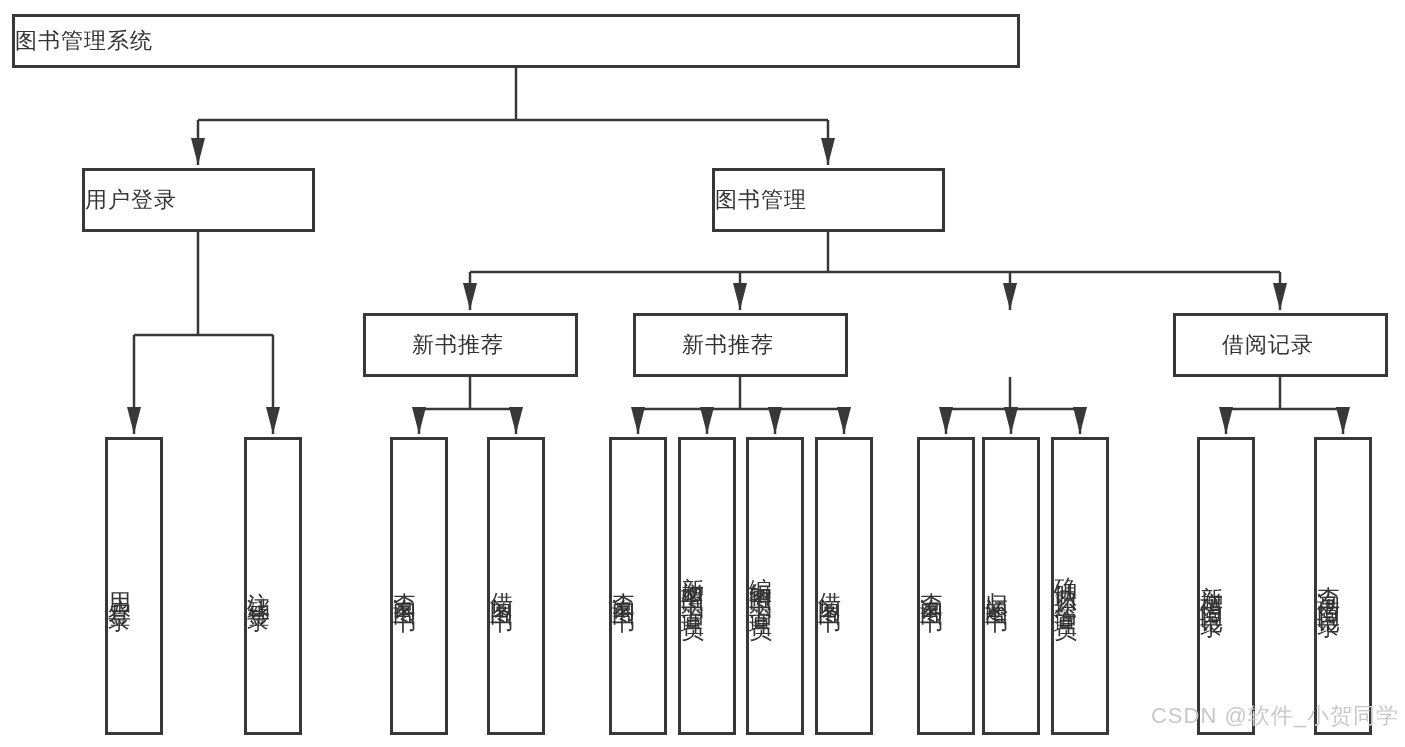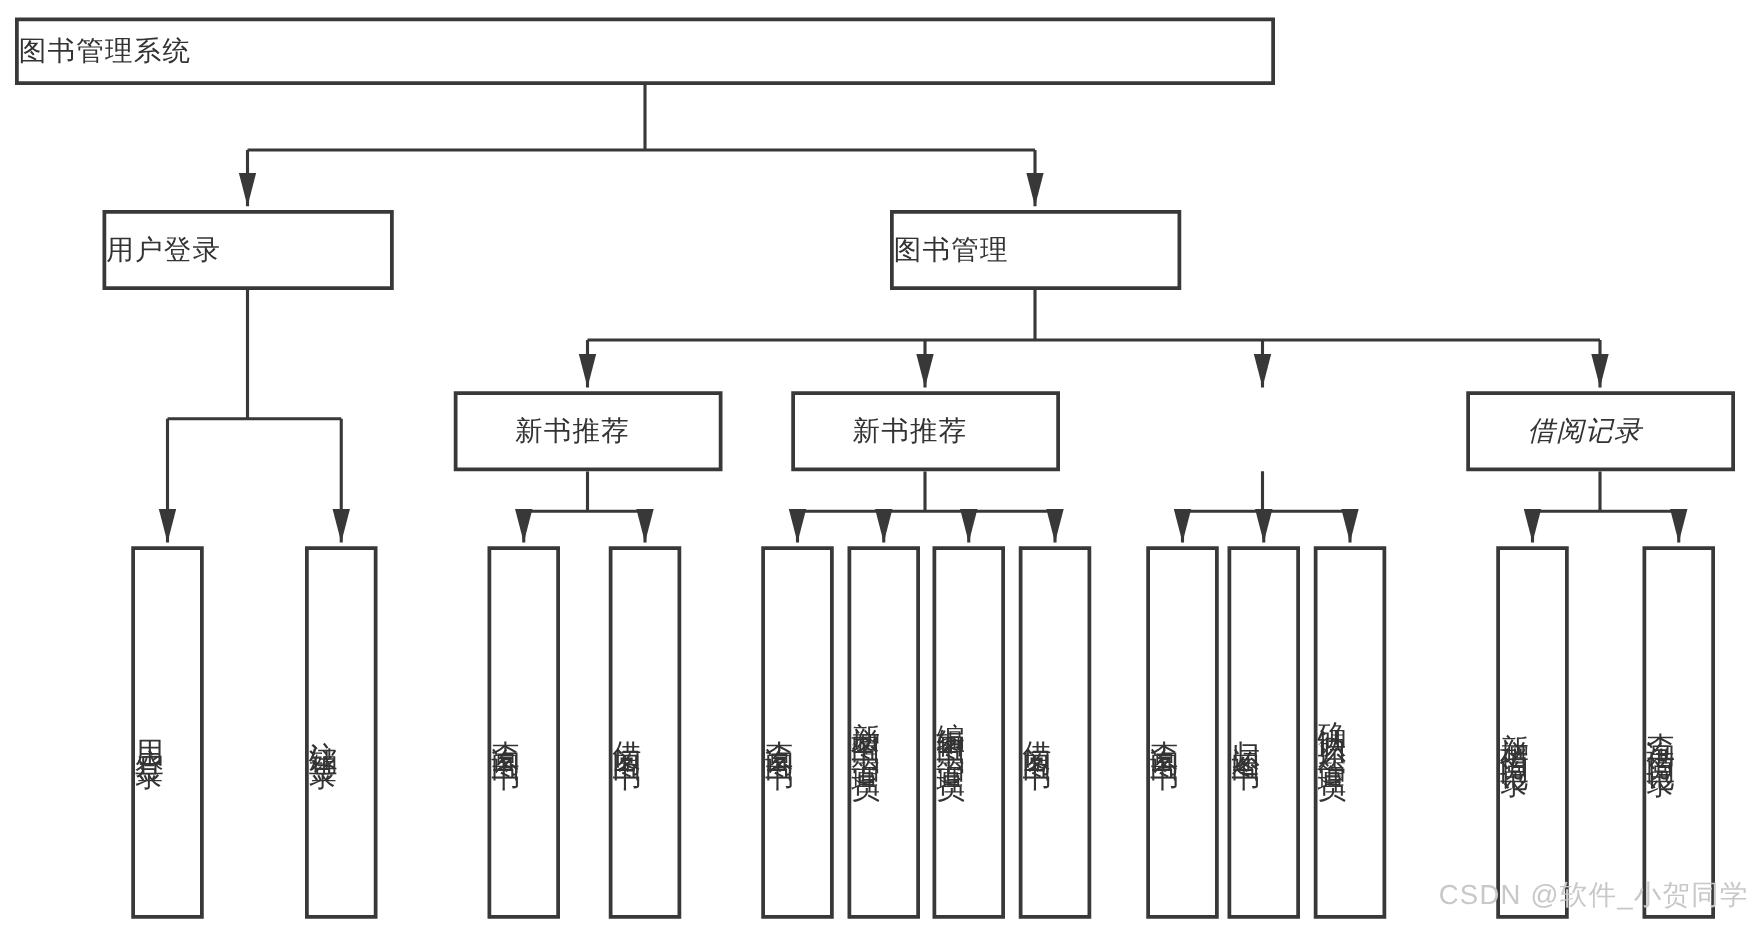--- a/index.html
+++ b/index.html
@@ -37,21 +37,21 @@
     color: var(--text);
   }
   .hbox { font-size: 22px; letter-spacing: 1px; }
   .root-box  { left: 12px;  top: 14px;  width: 1008px; height: 54px; }
   .l2-user   { left: 82px;  top: 168px; width: 233px;  height: 64px; }
   .l2-mgmt   { left: 712px; top: 168px; width: 233px;  height: 64px; }
   .l3 { top: 313px; width: 215px; height: 64px; padding-left: 46px; }
   .l3-newrec { left: 363px; }
   .l3-borrow { left: 633px; }
   .l3-current{ left: 903px; }
-  .l3-records{ left: 1173px; font-style: italic; }
+  .l3-records{ left: 1173px; }
   .leaf {
     top: 437px;
     width: 58px;
     height: 298px;
   }
   .vtext {
     writing-mode: vertical-rl;
     text-orientation: mixed;
     font-size: 23px;
     letter-spacing: 6px;

